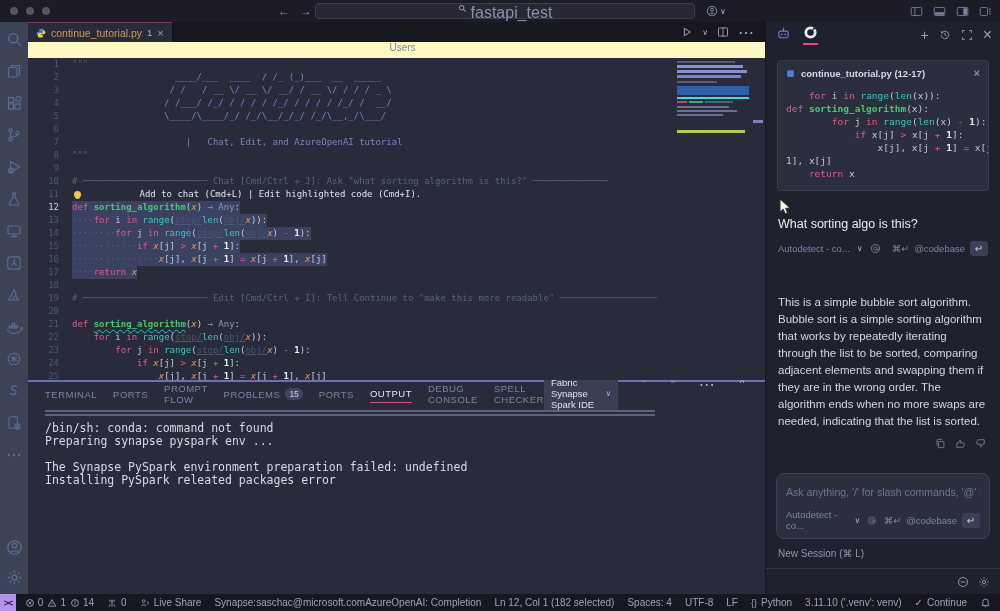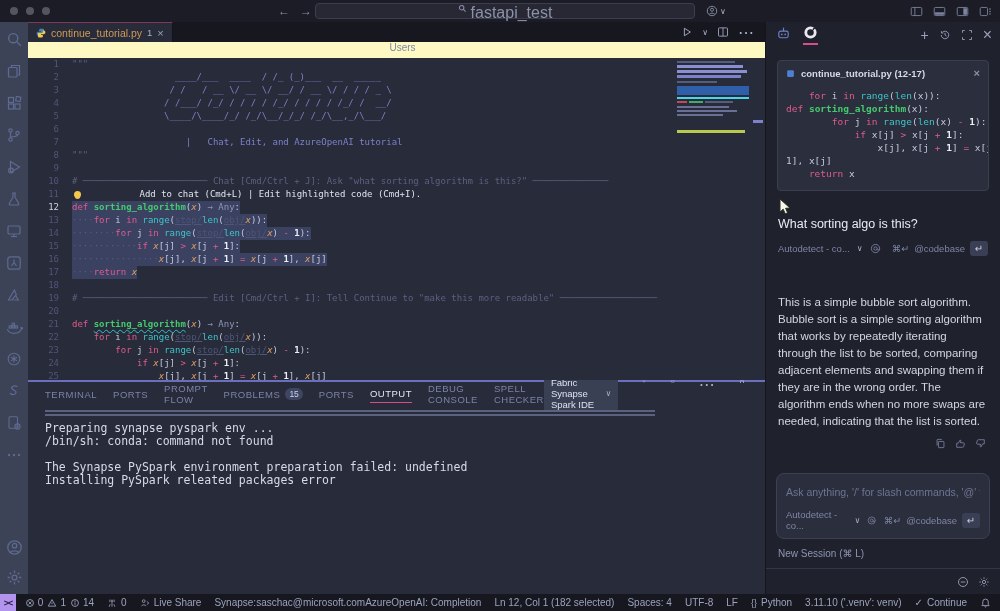--- a/index.html
+++ b/index.html
@@ -432,22 +432,22 @@
               </svg>
             <span style="letter-spacing:1px;">⋯</span>
             <span class="chev" style="font-size:9px;">∧</span>
             <span>×</span>
           </div>
         </div>
         <div class="panel-content">
           <div class="rule"></div>
           <div class="rule"></div>
           <div id="output-lines" style="margin-top:6px;">
+              <div class="out-line">/bin/sh: conda: command not found</div>
               <div class="out-line">Preparing synapse pyspark env ...</div>
-              <div class="out-line">/bin/sh: conda: command not found</div>
               <div class="out-gap"></div>
               <div class="out-line">The Synapse PySpark environment preparation failed: undefined</div>
               <div class="out-line">Installing PySpark releated packages error</div>
             </div>
         </div>
       </div>
     </div>
 
     <div class="rightpanel">
       <div class="rp-header">

